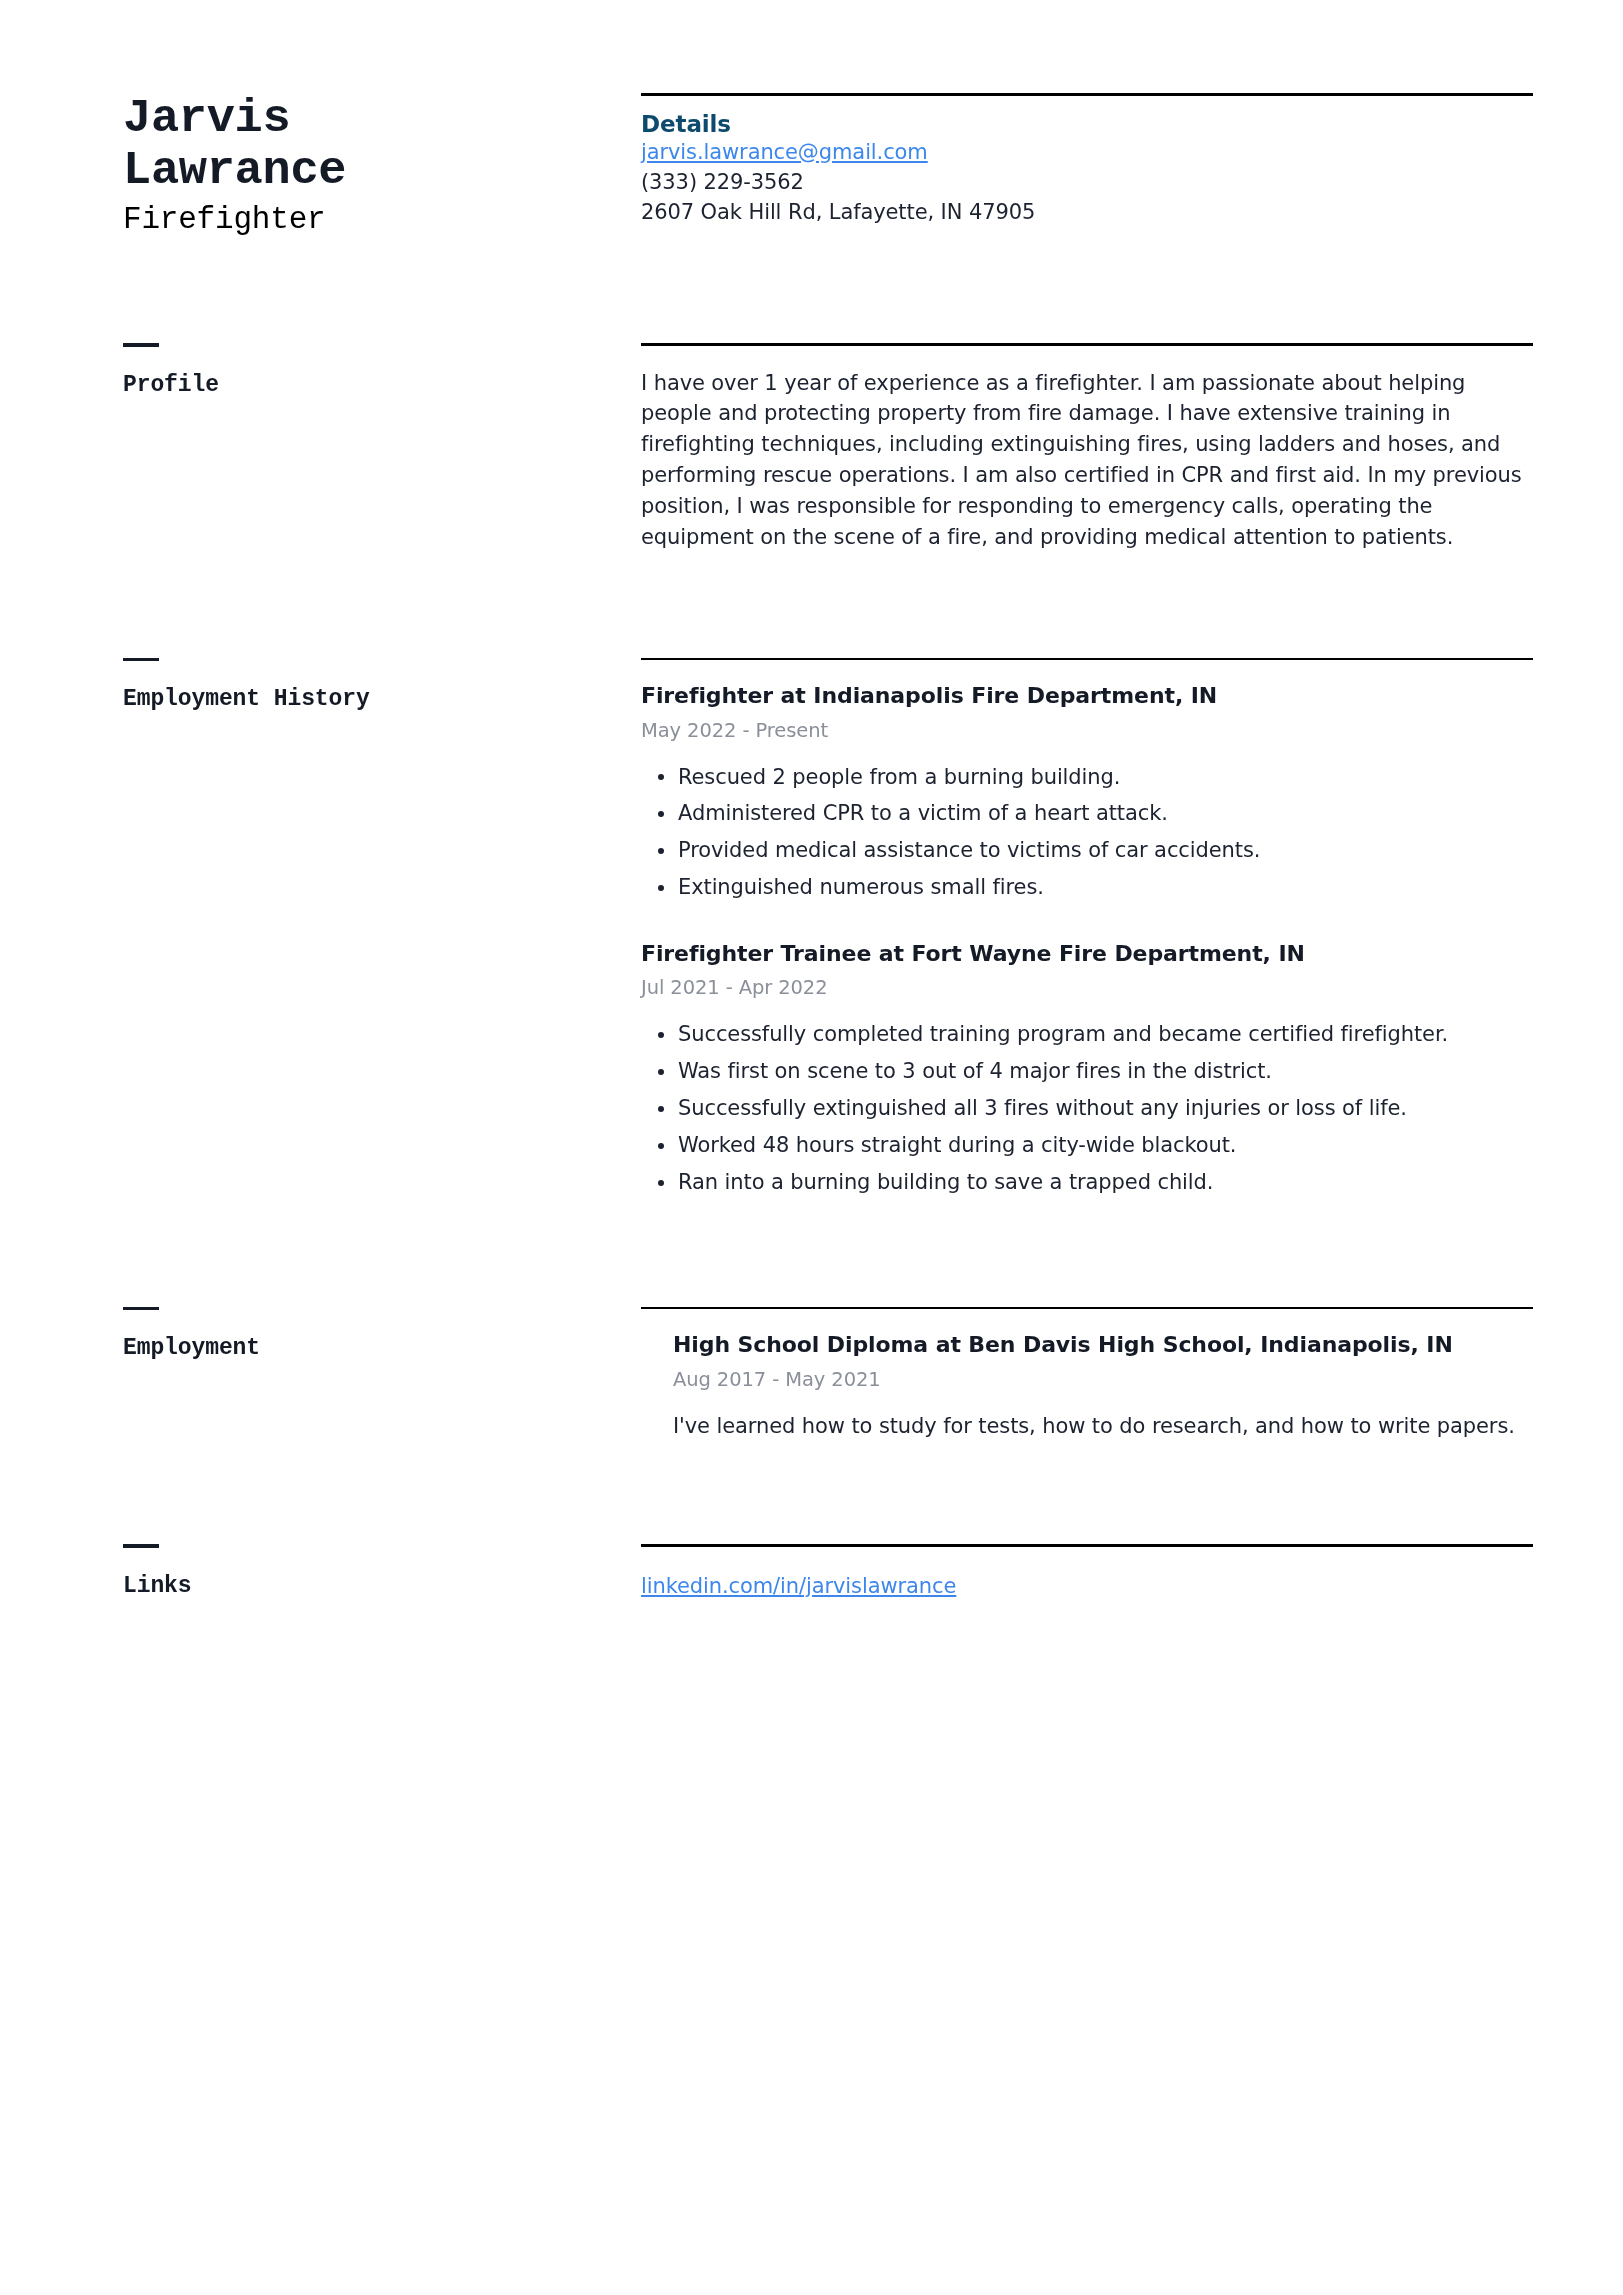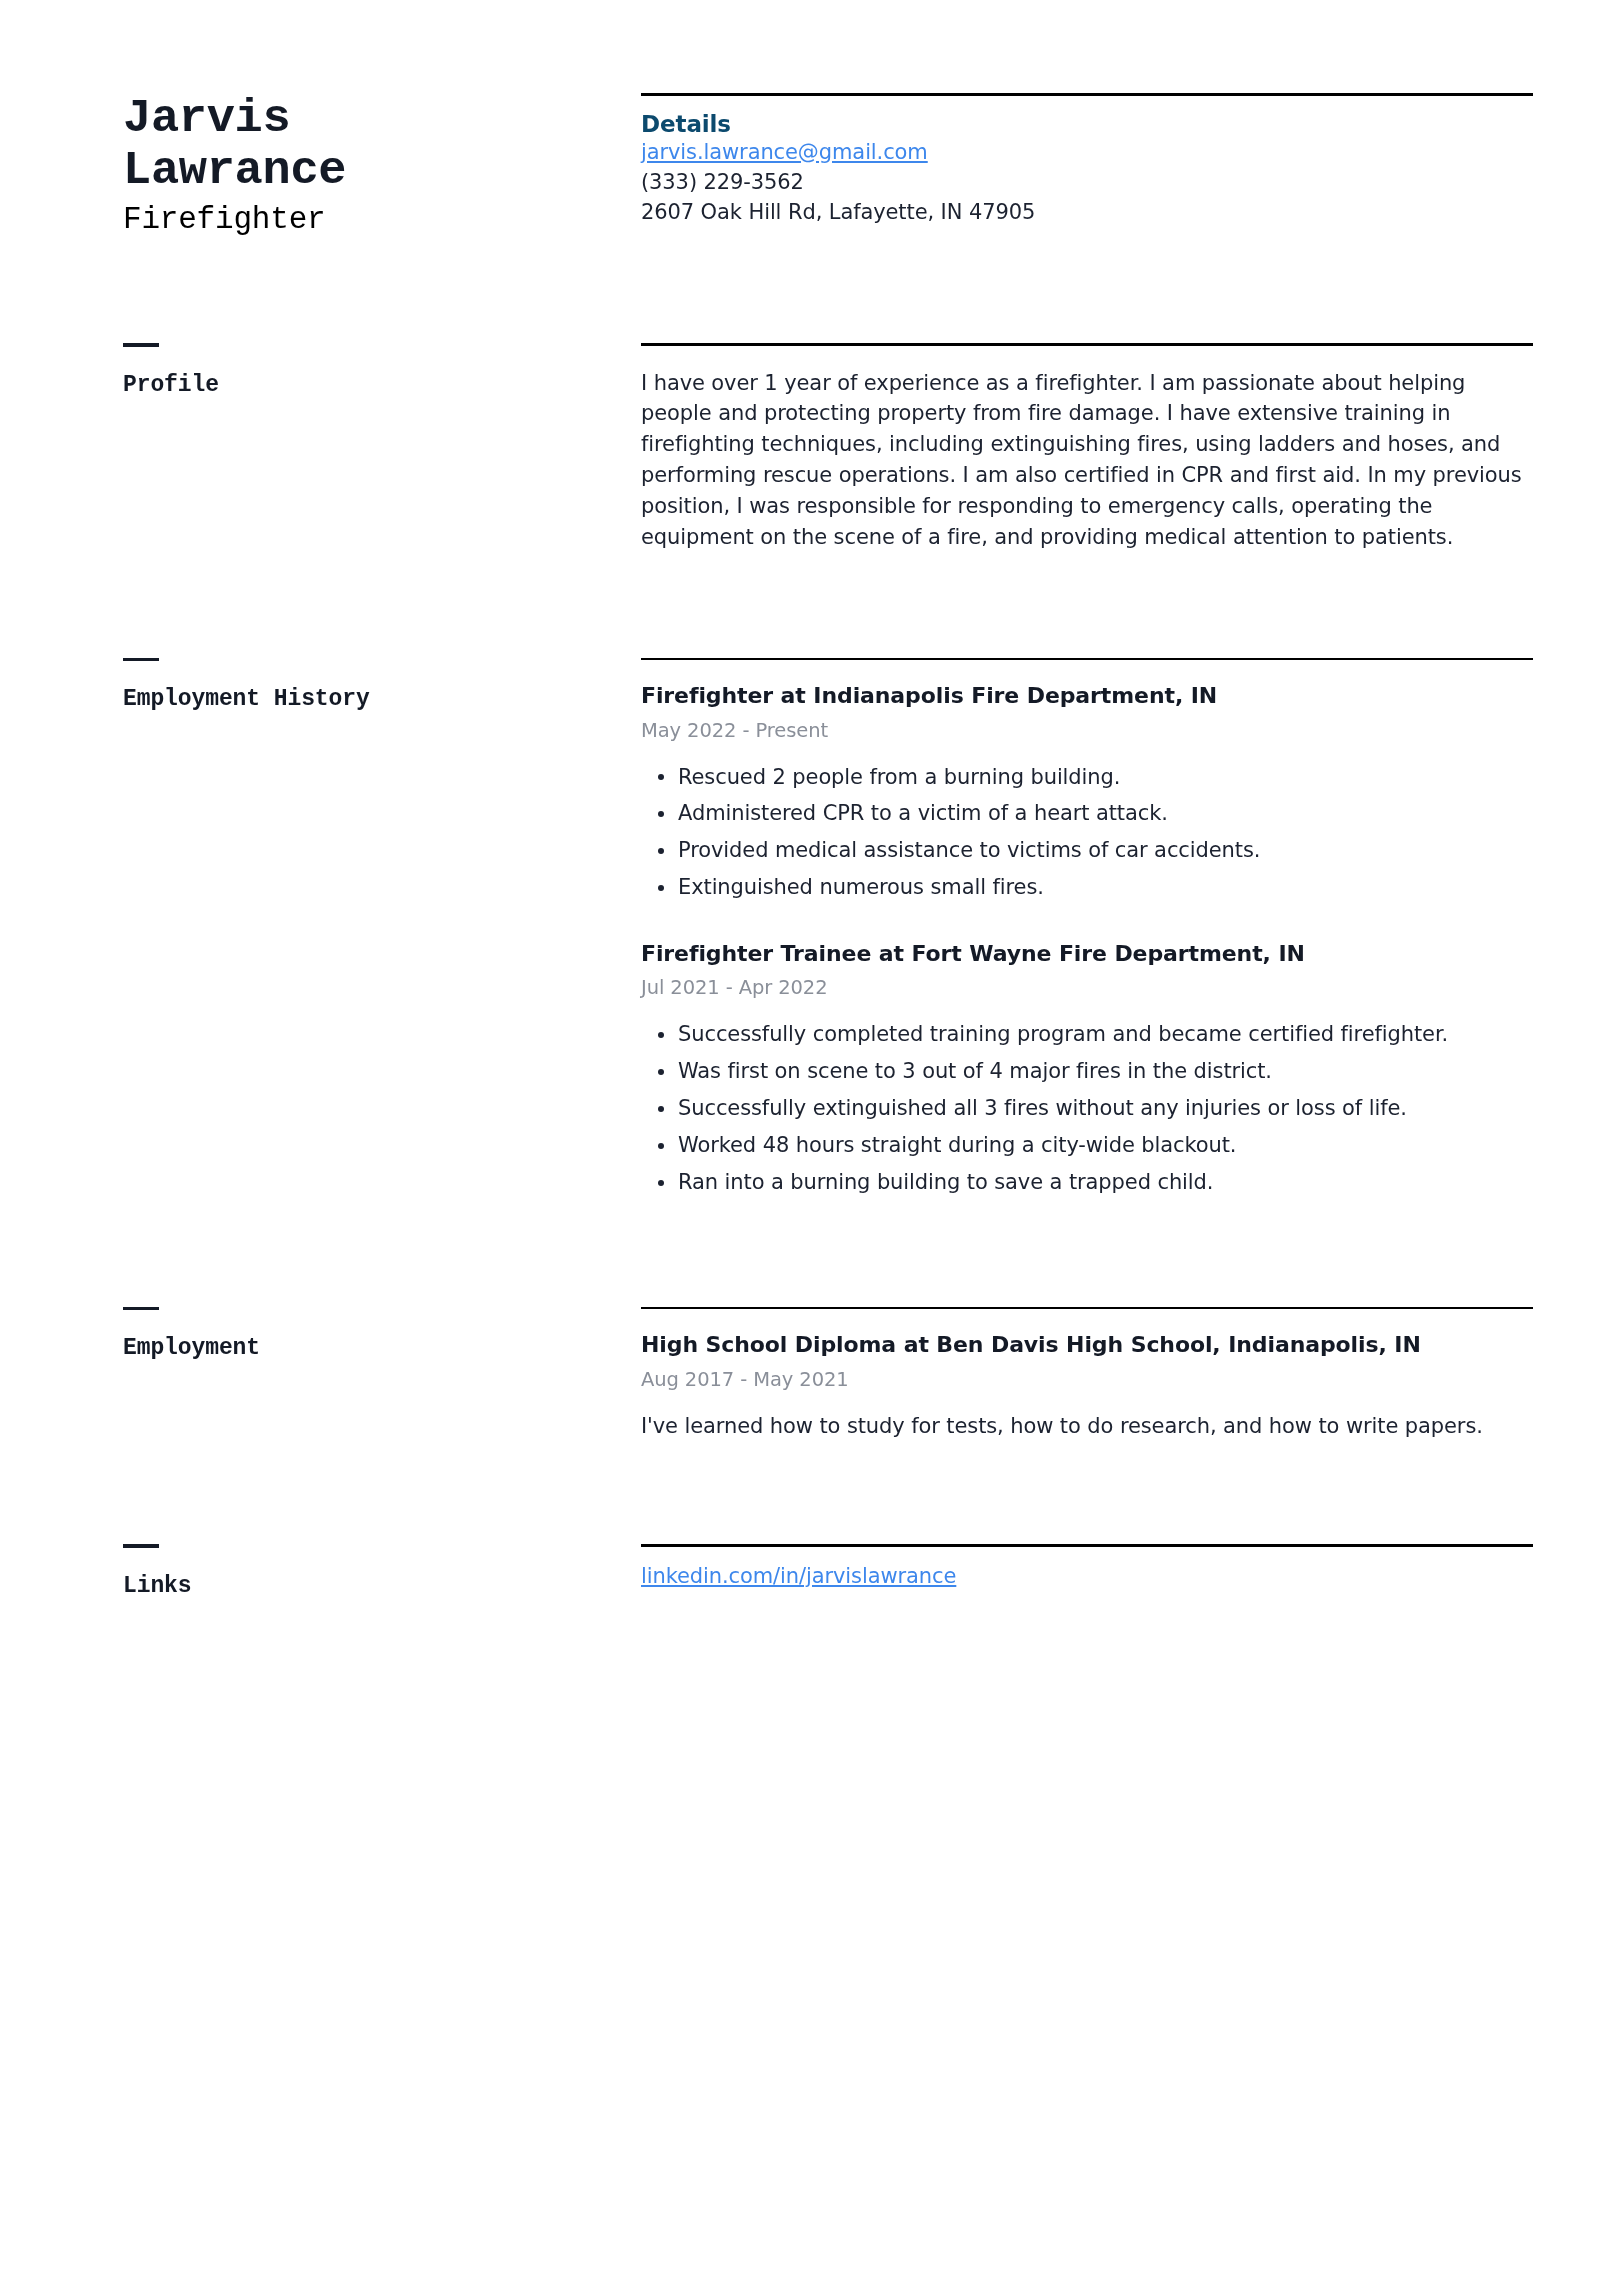--- a/index.html
+++ b/index.html
@@ -261,21 +261,21 @@
 
     <div class="rail">
       <div class="rail-label-wrap">
         <div class="dash"></div>
         <div class="rail-label">Employment</div>
       </div>
     </div>
 
     <div class="body-col">
       <div class="rule"></div>
-      <div class="entry" style="margin-top:22px;">
+      <div class="entry" style="margin-top:22px;margin-left:32px;">
         <div class="entry-title">High School Diploma at Ben Davis High School, Indianapolis, IN</div>
         <div class="entry-date">Aug 2017 - May 2021</div>
         <div class="entry-desc">I've learned how to study for tests, how to do research, and how to write papers.</div>
       </div>
     </div>
 
     <div class="rail">
         <div class="gap-edu"></div>
       </div>
     <div class="body-col">
@@ -284,20 +284,20 @@
 
     <div class="rail">
       <div class="rail-label-wrap">
         <div class="dash"></div>
         <div class="rail-label">Links</div>
       </div>
     </div>
 
     <div class="body-col">
       <div class="rule"></div>
-      <div class="detail-line" style="margin-top:14px;">
+      <div class="detail-line" style="margin-top:24px;">
         <a class="link" href="#">linkedin.com/in/jarvislawrance</a>
       </div>
     </div>
 
   </div>
 </div>
 
 
 </body></html>

